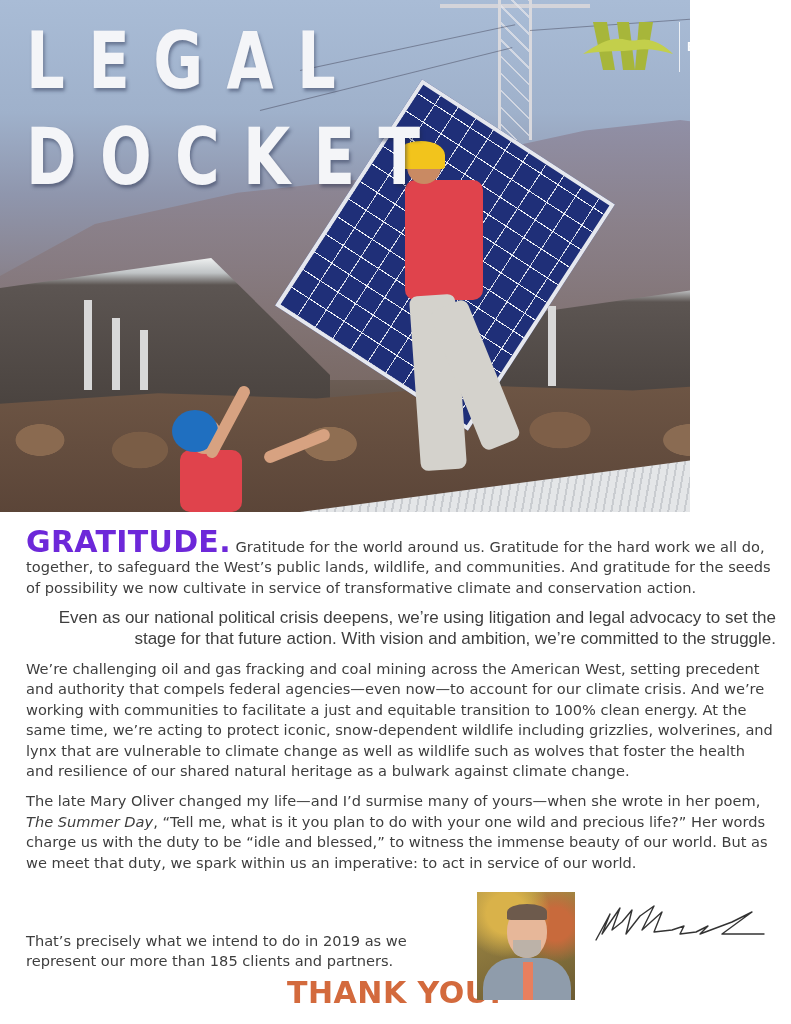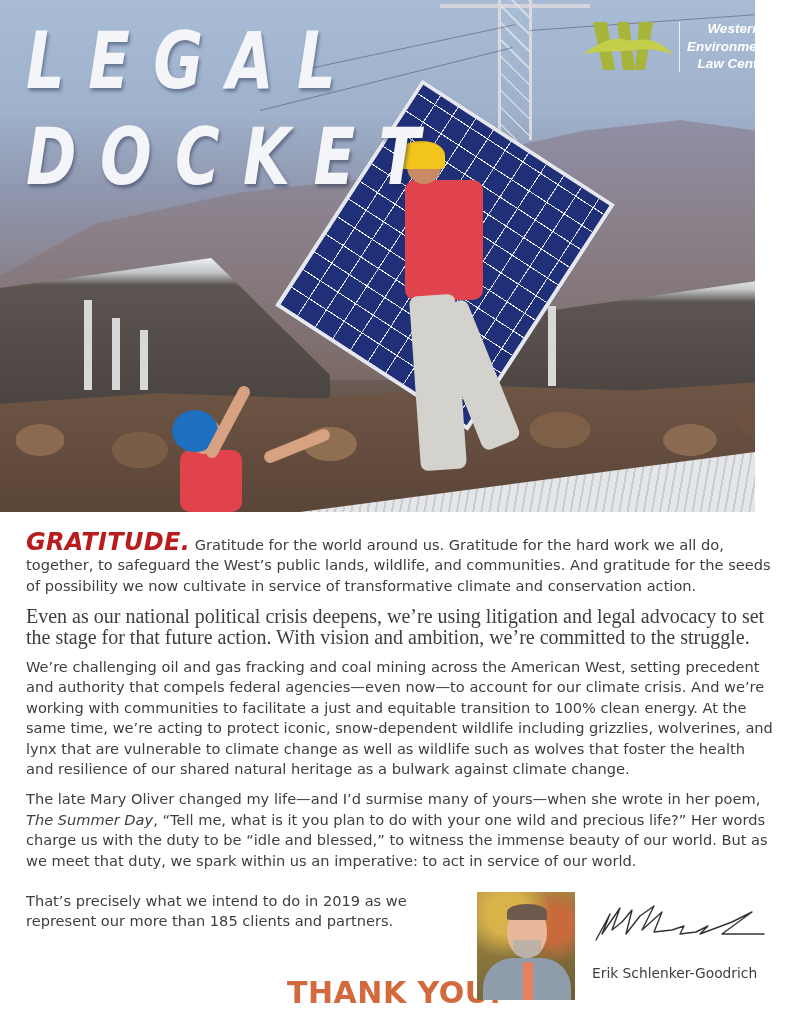--- a/index.html
+++ b/index.html
@@ -1,21 +1,21 @@
 <!DOCTYPE html>
 <html><head>
 <meta charset="utf-8">
 <style>
   * { margin: 0; padding: 0; box-sizing: border-box; }
   html, body { width: 791px; height: 1024px; background: #ffffff; overflow: hidden; }
   body { font-family: "Liberation Sans", "DejaVu Sans", sans-serif; color: #3d3d3d; position: relative; }
 
   
-  .hero { position: absolute; left: 0; top: 0; width: 755px; height: 512px; overflow: hidden;
-          background: linear-gradient(180deg, #a9bcd6 0%, #9fb1cb 22%, #8f96ad 38%, #8a8591 52%, #7f7472 62%, #6e6058 72%, #5a4b40 86%, #4e4037 100%); font-style: italic; }
+  .hero { position: absolute; left: 0; top: 0; width: 690px; height: 512px; overflow: hidden;
+          background: linear-gradient(180deg, #a9bcd6 0%, #9fb1cb 22%, #8f96ad 38%, #8a8591 52%, #7f7472 62%, #6e6058 72%, #5a4b40 86%, #4e4037 100%); }
   .mountain { position: absolute; left: 0; top: 120px; width: 791px; height: 260px;
               background: linear-gradient(180deg, #8e8aa0 0%, #8a7e86 40%, #7d6d6a 100%);
               clip-path: polygon(0 60%, 12% 40%, 30% 28%, 48% 22%, 62% 12%, 74% 4%, 86% 0, 100% 6%, 100% 100%, 0 100%); opacity: .85; }
   .tower { position: absolute; left: 498px; top: 0; width: 34px; height: 140px;
            border-left: 3px solid #d9d9de; border-right: 3px solid #d9d9de;
            background: repeating-linear-gradient(45deg, transparent 0 10px, rgba(230,230,235,.7) 10px 12px); }
   .tower-arm { position: absolute; left: 440px; top: 4px; width: 150px; height: 4px; background: #d4d4da; }
   .wire { position: absolute; height: 1px; background: rgba(60,60,80,.45); transform-origin: left center; }
 
   .canopy-left { position: absolute; left: 0; top: 258px; width: 330px; height: 150px;
@@ -61,27 +61,27 @@
   .logo { position: absolute; left: 583px; top: 20px; width: 200px; height: 56px; text-align: center; }
   .logo-mark { position: absolute; left: 0; top: 0; width: 90px; height: 54px; }
   .logo-sep { position: absolute; left: 96px; top: 2px; width: 1px; height: 50px; background: rgba(255,255,255,.8); }
   .logo-text { position: absolute; left: 104px; top: 0; color: #ffffff; font-family: "Liberation Sans", sans-serif;
                font-weight: bold; font-size: 13.5px; line-height: 17.5px; }
 
   
   .content { position: absolute; left: 26px; top: 532px; width: 750px; font-family: "DejaVu Sans", sans-serif;
              font-size: 14.6px; line-height: 20.4px; color: #3e3e3e; }
   .content p { margin-bottom: 10px; }
-  .lead-word { color: #b91c1c; font-weight: bold; font-size: 24px; letter-spacing: .3px; font-style: italic; }
-  .p2 { font-family: Liberation Serif, serif; font-size: 20px; }
+  .lead-word { color: #6d28d9; font-weight: bold; font-size: 30px; letter-spacing: .3px; }
+  .p2 { font-family: Liberation Sans, sans-serif; font-size: 17px; text-align: right; }
   em { }
 
   .closing { position: absolute; left: 26px; top: 891px; width: 430px; font-family: "DejaVu Sans", sans-serif;
              font-size: 14.6px; line-height: 20.4px; color: #3e3e3e; }
-  .closing p { margin-bottom: 10px; }
+  .closing p { margin-bottom: 10px; margin-top: 40px; }
   .thankyou { position: absolute; left: 287px; top: 975px; color: #d36a3d; font-family: "DejaVu Sans", sans-serif;
               font-weight: bold; font-size: 30px; letter-spacing: .5px; }
 
   .portrait { position: absolute; left: 477px; top: 892px; width: 98px; height: 108px; overflow: hidden;
               background: radial-gradient(circle at 30% 20%, #d9b24a 0 18%, transparent 40%),
                           radial-gradient(circle at 80% 30%, #c86a3c 0 15%, transparent 35%),
                           linear-gradient(160deg, #b89a48 0%, #8f7a3e 40%, #6b5b33 100%); }
   .p-head { position: absolute; left: 30px; top: 16px; width: 40px; height: 50px; background: #e7b799; border-radius: 45% 45% 50% 50%; }
   .p-hair { position: absolute; left: 30px; top: 12px; width: 40px; height: 16px; background: #6d5a4c; border-radius: 50% 50% 10% 10%; }
   .p-beard { position: absolute; left: 36px; top: 48px; width: 28px; height: 18px; background: #bcb2a8; border-radius: 0 0 50% 50%; }
@@ -168,14 +168,13 @@
   <div class="p-head"></div>
   <div class="p-hair"></div>
   <div class="p-beard"></div>
 </div>
 
 <svg class="signature" viewBox="0 0 175 48">
   <path d="M4,40 L18,14 L10,34 L28,8 L20,30 L30,22 L40,10 L34,34 L48,16 L62,6 L50,30 L70,12 L62,32 L80,30 L92,26 L88,34 L104,32 L116,26 L108,34 L140,22 L160,12 L130,34 L172,34" fill="none" stroke="#333" stroke-width="1.4" stroke-linejoin="round" stroke-linecap="round"></path>
 </svg>
 
 <div class="sig-name">
-  <div>Erik Schlenker-Goodrich</div>
 </div>
 
 </body></html>

